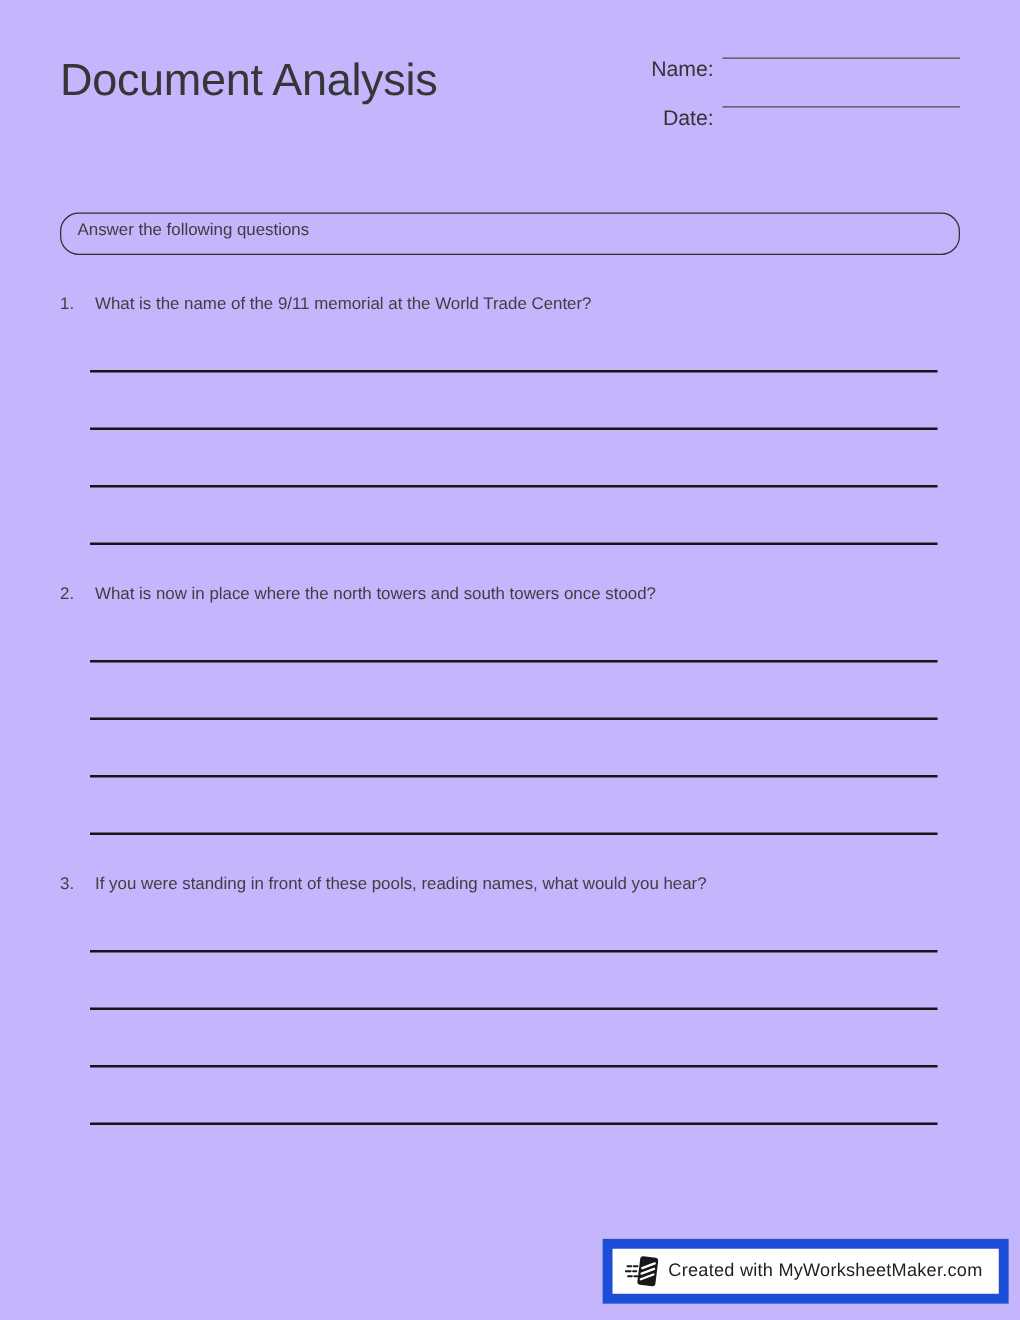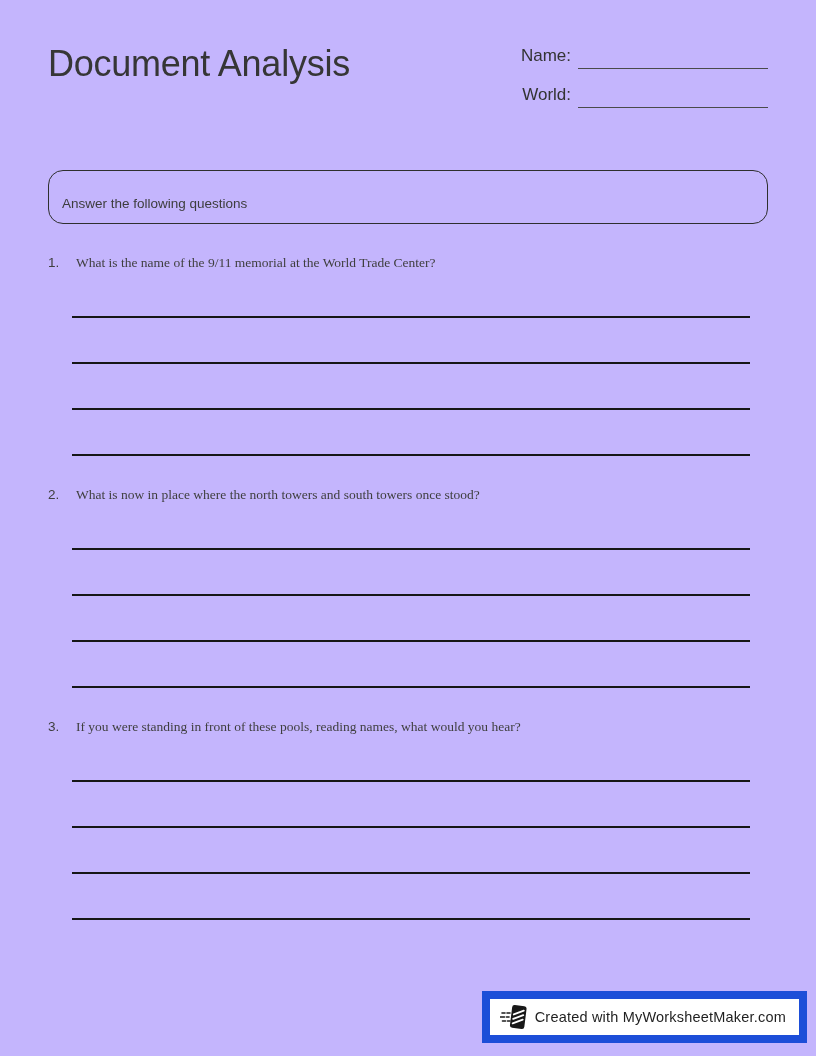--- a/index.html
+++ b/index.html
@@ -19,47 +19,47 @@
   .header { display: flex; justify-content: space-between; align-items: flex-start; }
   .title {
     margin: 0;
     font-size: 36px;
     font-weight: 400;
     letter-spacing: -0.25px;
     color: #363636;
     line-height: 1.1;
   }
   .fields { padding-top: 2px; }
-  .field-row { display: flex; align-items: flex-end; margin-bottom: 16px; }
+  .field-row { display: flex; align-items: flex-start; margin-bottom: 16px; }
   .field-label {
     width: 62px; text-align: right;
     font-size: 17px; color: #333333;
     padding-bottom: 3px;
     white-space: nowrap;
   }
   .field-line {
     width: 190px; height: 0;
     border-bottom: 1.5px solid #4a4a4a;
     margin-left: 7px;
   }
   
   .instruction-box {
     margin-top: 46px;
     border: 1.5px solid #2f2f2f;
     border-radius: 15px;
-    padding: 24px 13px 9px 13px;
+    padding: 4px 13px 9px 13px;
     font-size: 13.5px;
     color: #3d3d3d;
     line-height: 1.4;
   }
   
   .question { margin-top: 30px; }
   .q-row { display: flex; font-size: 13.5px; color: #3f3f3f; line-height: 1.4; }
   .q-num { flex: none; width: 28px; }
-  .q-text { flex: 1; font-family: Liberation Serif, serif; }
+  .q-text { flex: 1; }
   .answer-line {
     height: 0;
     border-bottom: 2.5px solid #161616;
     margin: 43px 18px 0 24px;
   }
   .answer-line + .answer-line { margin-top: 44px; }
   
   .footer-badge {
     position: absolute;
     right: 9px; bottom: 13px;
@@ -79,21 +79,21 @@
 <div class="sheet">
 
   <div class="header">
     <h1 class="title">Document Analysis</h1>
     <div class="fields">
       <div class="field-row">
         <span class="field-label">Name:</span>
         <span class="field-line"></span>
       </div>
       <div class="field-row">
-        <span class="field-label">World:</span>
+        <span class="field-label">Date:</span>
         <span class="field-line"></span>
       </div>
     </div>
   </div>
 
   <div class="instruction-box">
     <span>Answer the following questions</span>
   </div>
 
   <div class="question">

